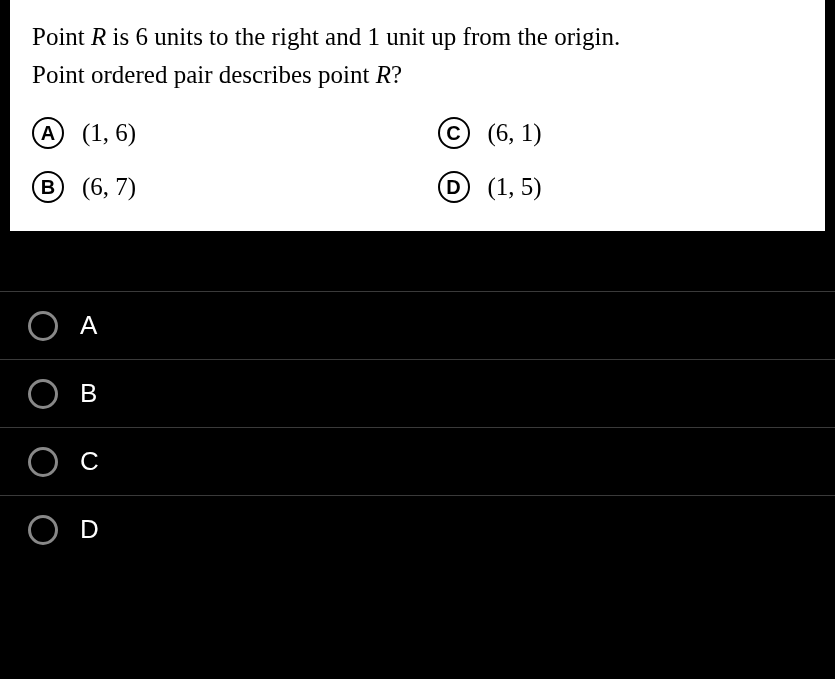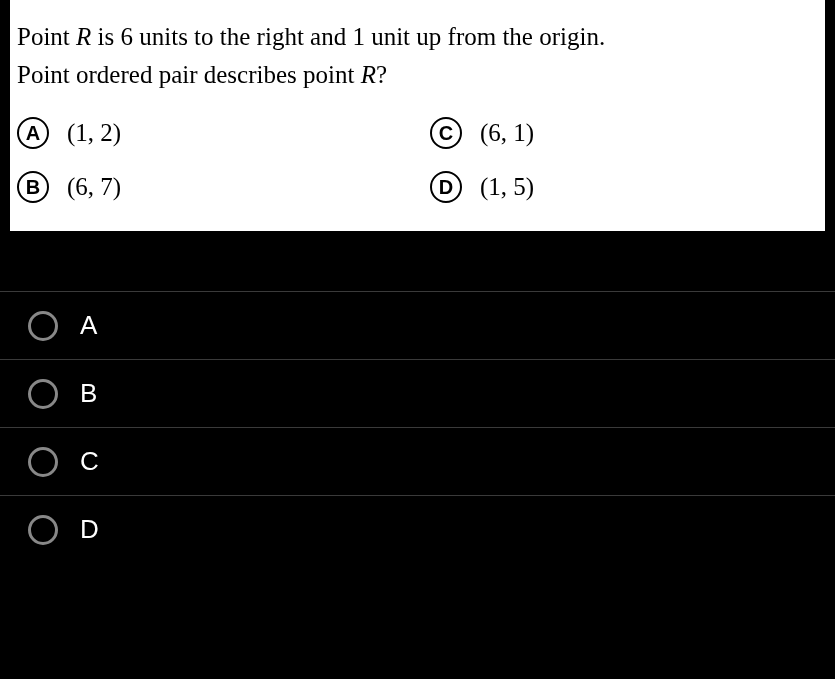--- a/index.html
+++ b/index.html
@@ -10,21 +10,21 @@
   body {
     width: 835px;
     height: 679px;
     background: #000;
     font-family: Georgia, 'Times New Roman', serif;
     overflow: hidden;
   }
   .question-card {
     background: #fff;
     margin: 0 10px;
-    padding: 18px 22px 28px 7px;
+    padding: 18px 22px 28px 22px;
   }
   .question-text {
     font-size: 25px;
     color: #000;
     line-height: 1.5;
     margin-bottom: 24px;
   }
   .italic {
     font-style: italic;
   }
@@ -89,21 +89,21 @@
 
 <div class="question-card">
   <div class="question-text">
     <span>Point </span><span class="italic">R</span><span> is 6 units to the right and 1 unit up from the origin.</span>
     <br>
     <span>Point ordered pair describes point </span><span class="italic">R</span><span>?</span>
   </div>
   <div class="choices">
     <div class="choice">
       <div class="choice-letter">A</div>
-      <div class="choice-value">(1, 2)</div>
+      <div class="choice-value">(1, 6)</div>
     </div>
     <div class="choice">
       <div class="choice-letter">C</div>
       <div class="choice-value">(6, 1)</div>
     </div>
     <div class="choice">
       <div class="choice-letter">B</div>
       <div class="choice-value">(6, 7)</div>
     </div>
     <div class="choice">

